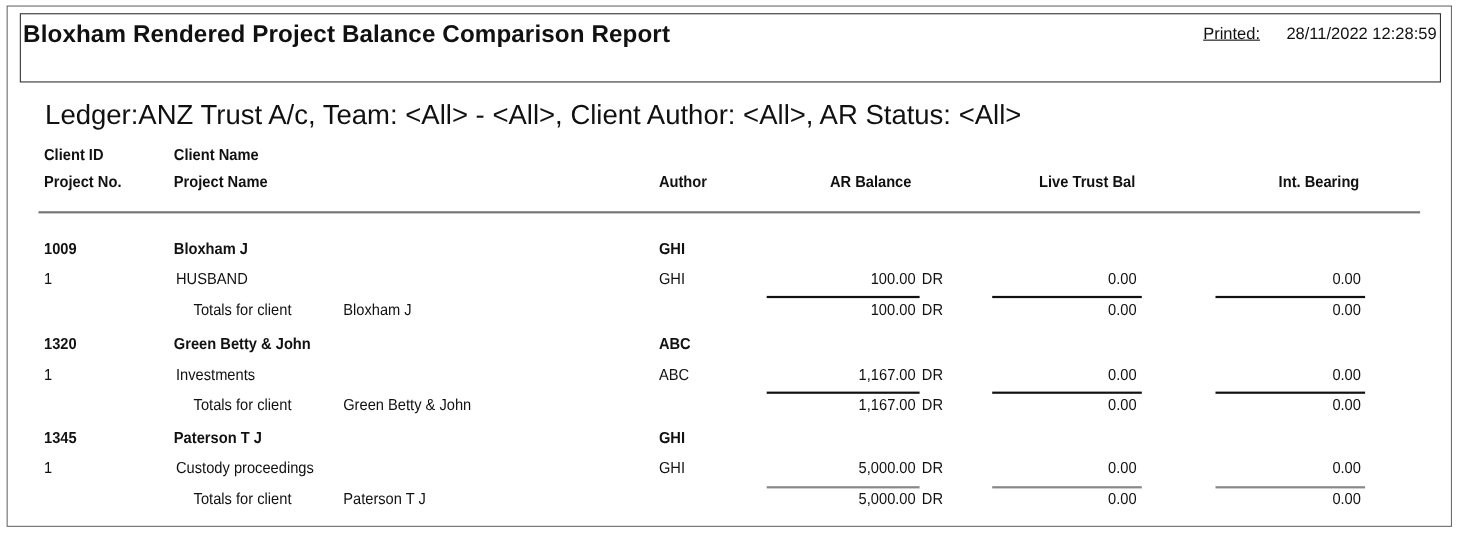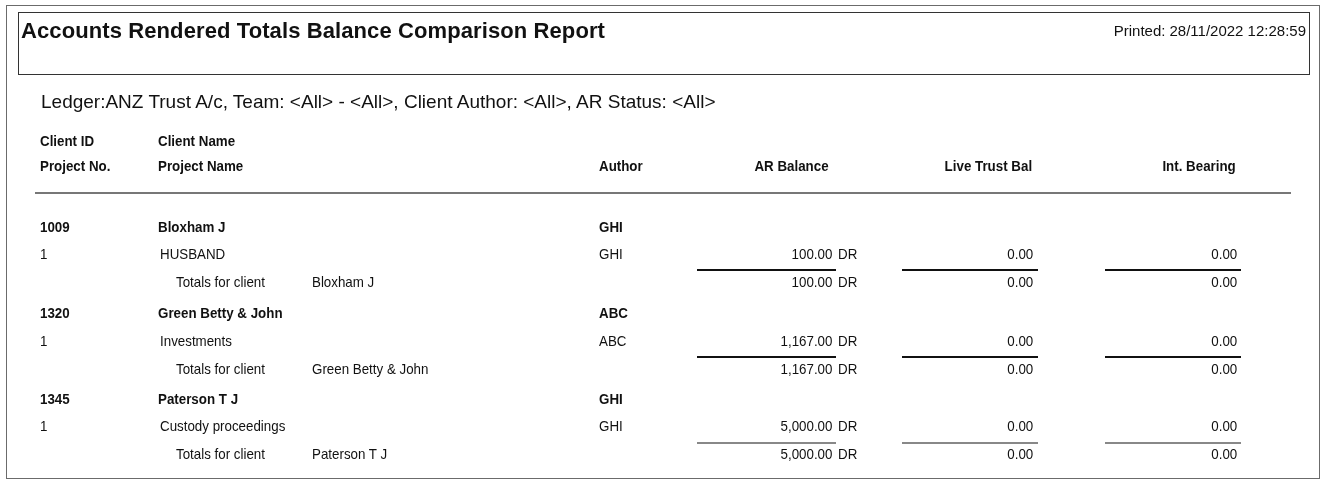--- a/index.html
+++ b/index.html
@@ -5,22 +5,22 @@
     html, body { margin:0; padding:0; background:#ffffff; }
     body { width:1328px; height:489px; position:relative; overflow:hidden;
            font-family:"Liberation Sans", sans-serif; color:#111; }
     .page { position:absolute; left:6px; top:5px; width:1314px; height:474px;
             border:1px solid #6b6b6b; box-sizing:border-box; }
     .title-box { position:absolute; left:18px; top:12px; width:1292px; height:63px;
                  border:1px solid #333; box-sizing:border-box; }
     .title { position:absolute; left:21px; top:18px; font-size:22px; font-weight:bold;
              letter-spacing:0.1px; white-space:nowrap; }
     .printed { position:absolute; right:22px; top:22px; font-size:15px; white-space:nowrap; }
-    .printed .lbl { margin-right:4px; }
-    .filter { position:absolute; left:41px; top:91px; font-size:19px; white-space:nowrap; }
+    .printed .lbl { margin-right:24px;text-decoration:underline; }
+    .filter { position:absolute; left:41px; top:91px; font-size:25px; white-space:nowrap; }
     .hdr { position:absolute; font-size:14.5px; font-weight:bold; white-space:nowrap;
            transform:scaleX(0.92); transform-origin:left top; }
     .hdr.r { transform-origin:right top; }
     .hr { position:absolute; left:35px; top:192px; width:1256px; height:0;
           border-top:2px solid #777; }
     .cell { position:absolute; font-size:14.5px; white-space:nowrap;
             transform:scaleX(0.92); transform-origin:left top; }
     .cell.b { font-weight:bold; }
     .num { position:absolute; font-size:14.5px; white-space:nowrap; text-align:right;
            transform:scaleX(0.92); transform-origin:right top; }
@@ -28,21 +28,21 @@
           transform:scaleX(0.92); transform-origin:left top; }
     .uline { position:absolute; height:0; border-top:2px solid #111; }
     .uline.g { border-top:2px solid #888; }
   </style>
 </head>
 <body>
 
 <div class="page"></div>
 
 <div class="title-box"></div>
-<div class="title">Accounts Rendered Totals Balance Comparison Report</div>
+<div class="title">Bloxham Rendered Project Balance Comparison Report</div>
 <div class="printed">
   <span class="lbl">Printed:</span><span>28/11/2022 12:28:59</span>
 </div>
 
 <div class="filter">Ledger:ANZ Trust A/c,  Team: &lt;All&gt; - &lt;All&gt;,  Client Author: &lt;All&gt;,  AR Status: &lt;All&gt;</div>
 
 <div class="hdr" style="left:40px; top:133px;">Client ID</div>
 <div class="hdr" style="left:40px; top:158px;">Project No.</div>
 <div class="hdr" style="left:158px; top:133px;">Client Name</div>
 <div class="hdr" style="left:158px; top:158px;">Project Name</div>

